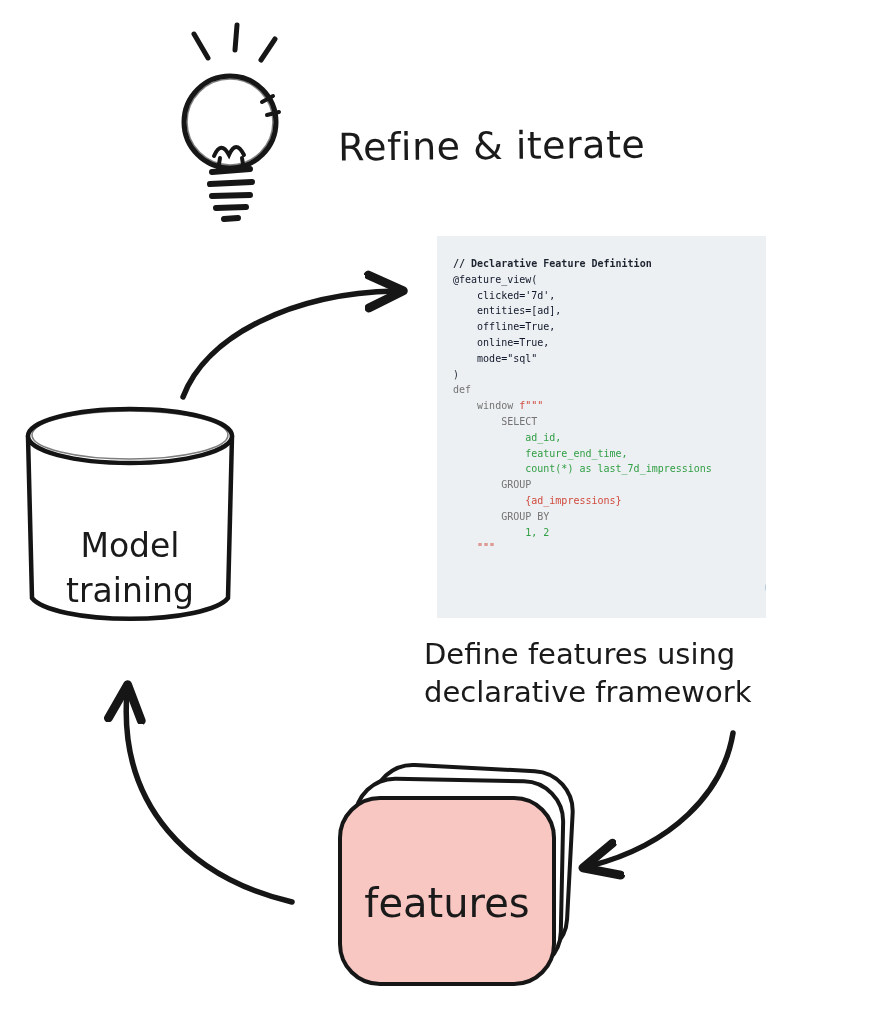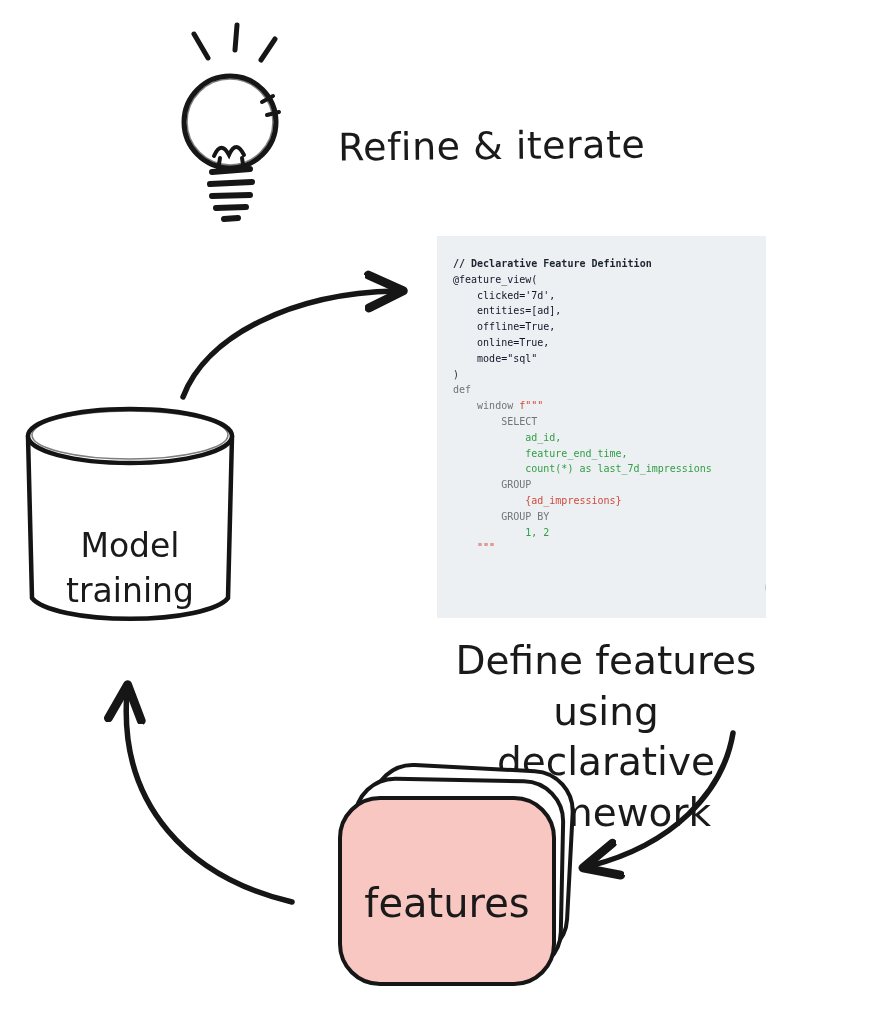--- a/index.html
+++ b/index.html
@@ -8,21 +8,21 @@
     font-family:"DejaVu Sans", sans-serif; color:#161616; overflow:hidden;
   }
 
   
   .refine-title {
     position:absolute; left:338px; top:124px; font-size:38px;
     letter-spacing:.5px; color:#1a1a1a; transform:rotate(-.6deg);
   }
   .caption {
     position:absolute; left:424px; top:636px; width:364px;
-    font-size:39px; text-align:center; line-height:1.3; color:#1a1a1a;
+    font-size:29px; text-align:left; line-height:1.3; color:#1a1a1a;
   }
 
   
   .bulb-wrap { position:absolute; left:158px; top:18px; width:152px; height:218px; }
 
   
   .code-card {
     position:absolute; left:437px; top:236px; width:384px; height:382px;
     background:#edf0f2;
   }

